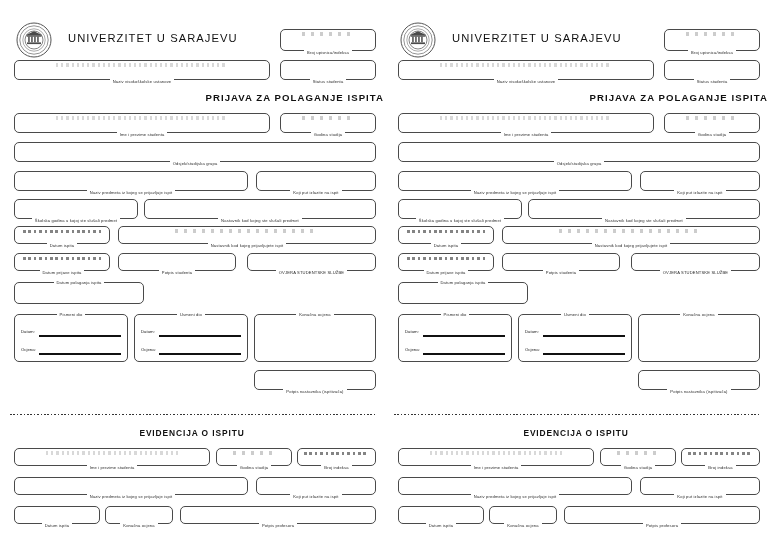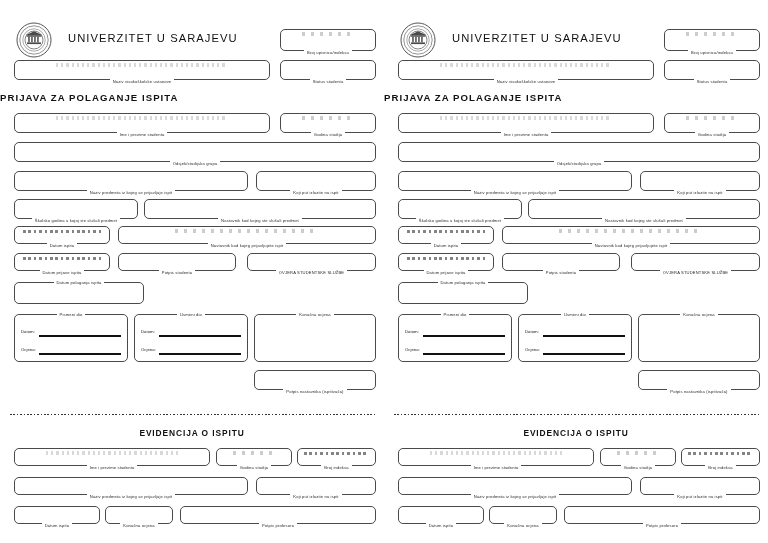--- a/index.html
+++ b/index.html
@@ -104,21 +104,21 @@
   }
   .seal {
     position: absolute;
     width: 36px;
     height: 36px;
   }
 
   .form-title {
     position: absolute;
     left: 0; right: 0;
-    text-align: left;
+    text-align: right;
     font-size: 9.6px;
     font-weight: bold;
     letter-spacing: 1.05px;
     color: #111;
     white-space: nowrap;
   }
   .sub-title {
     position: absolute;
     left: 0; right: 0;
     text-align: center;

